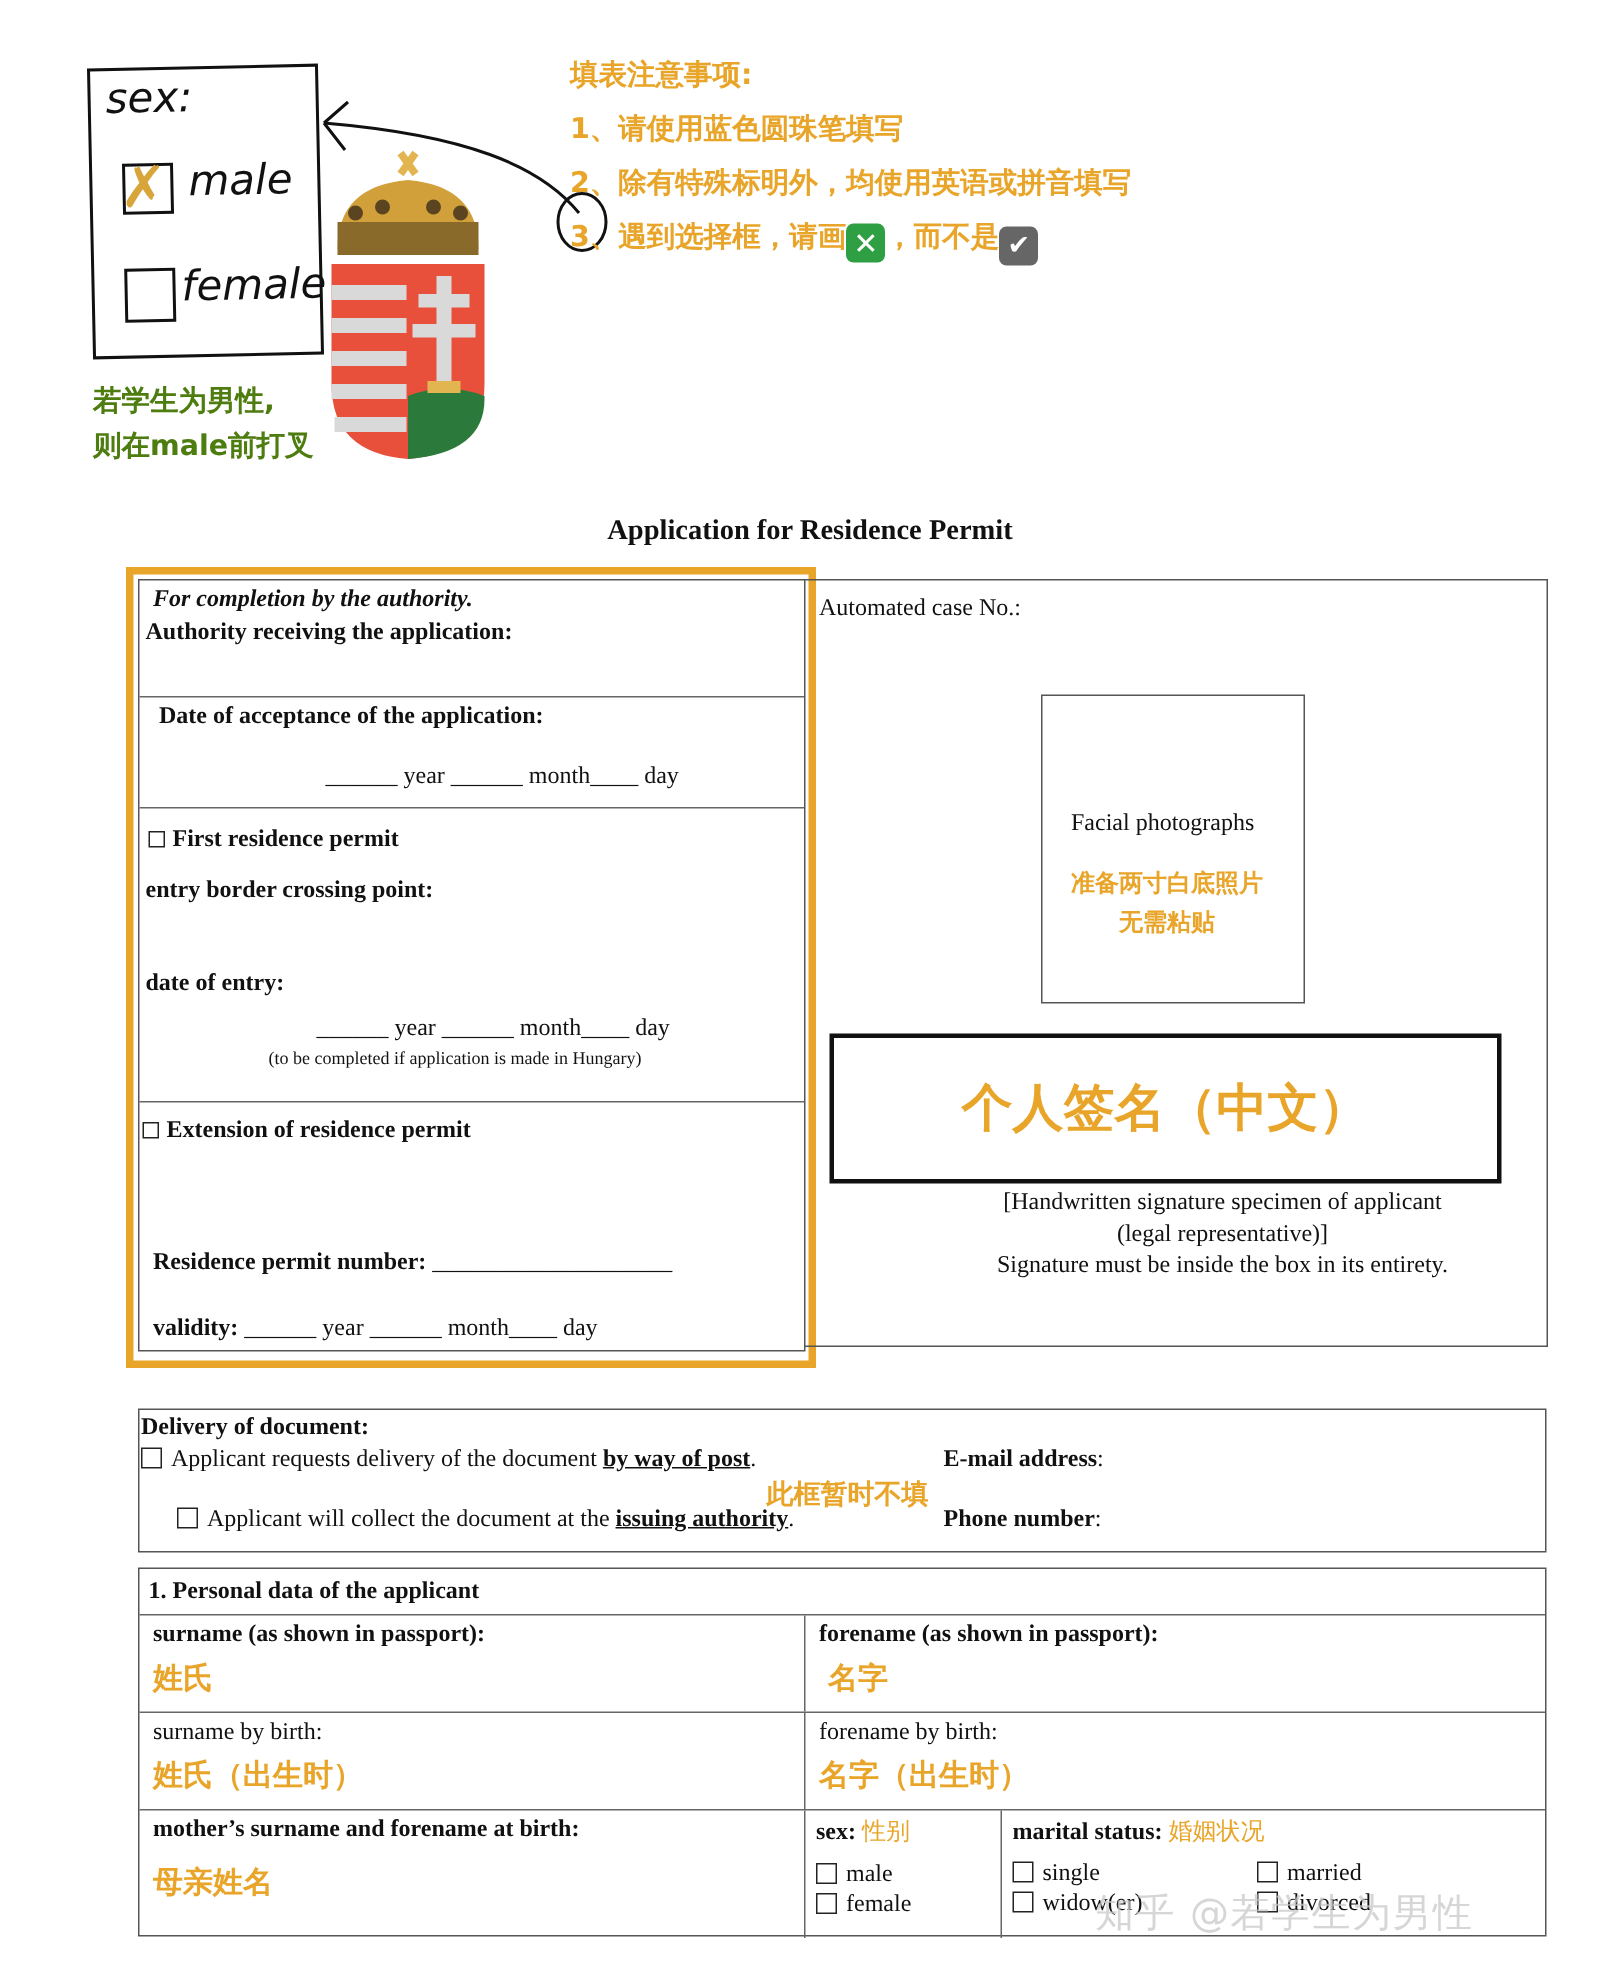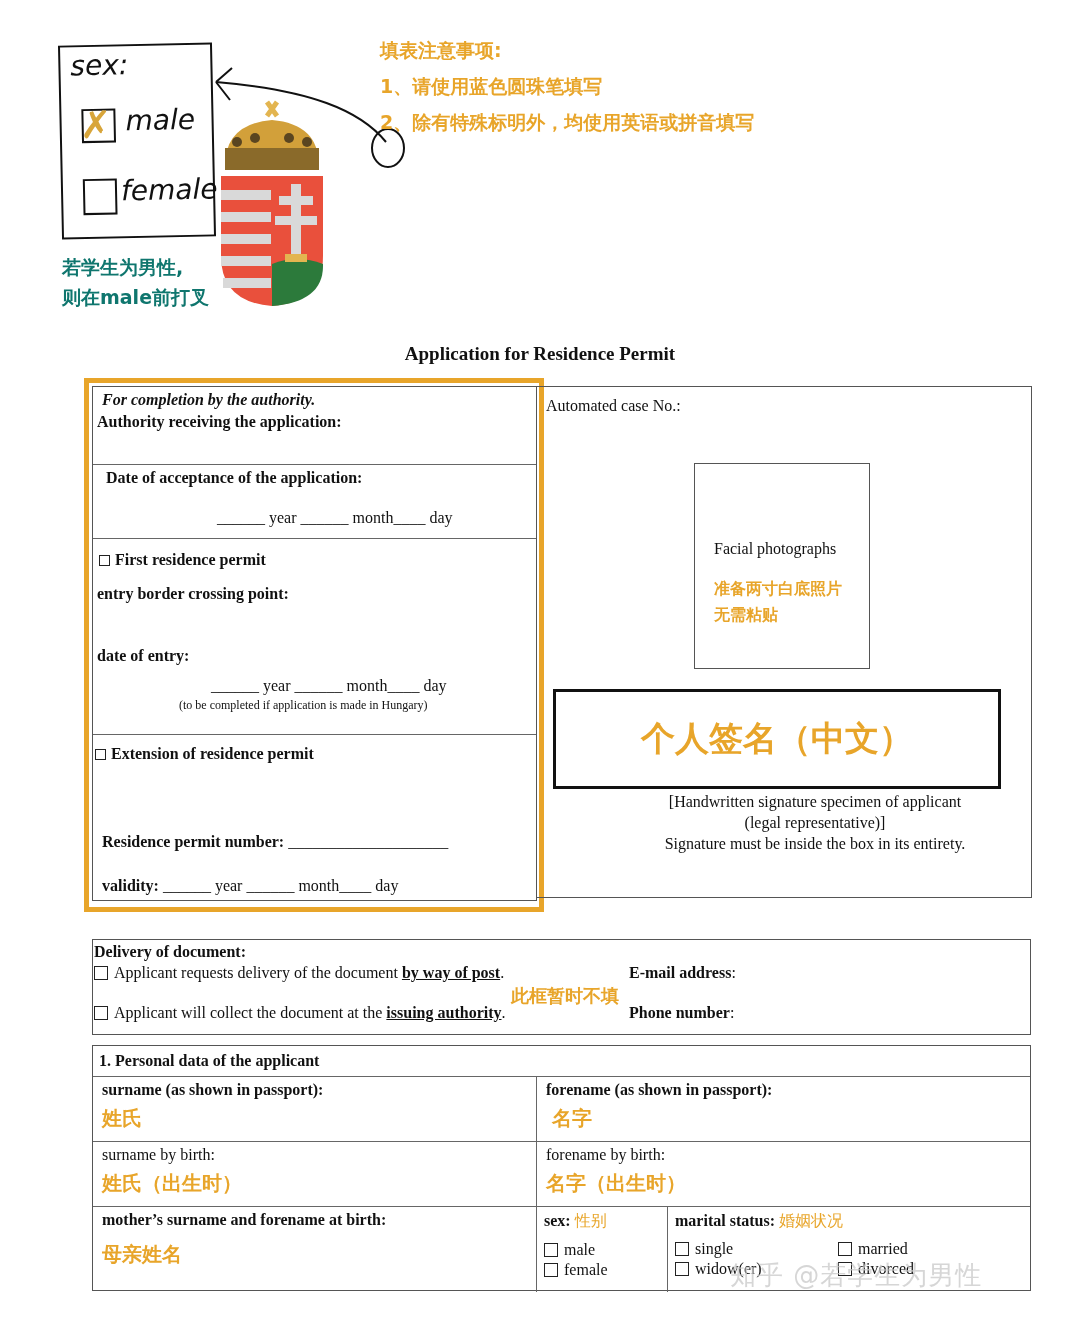--- a/index.html
+++ b/index.html
@@ -3,33 +3,33 @@
 <meta charset="utf-8">
 <style>
   * { box-sizing: border-box; margin: 0; padding: 0; }
   html, body { width: 1080px; height: 1319px; background: #ffffff; overflow: hidden; }
   body { position: relative; font-family: "Liberation Serif", "DejaVu Serif", serif; color: #111; }
   .abs { position: absolute; }
   .orange { color: #e8a52a; font-family: "DejaVu Sans", "Liberation Sans", sans-serif; font-weight: bold; }
   .b { font-weight: bold; }
   .i { font-style: italic; }
   .u { text-decoration: underline; }
-  .box { border: 1.5px solid #555; }
+  .box { border: 1.5px solid #555; text-align: center; }
   .cb { display: inline-block; width: 14px; height: 14px; border: 1.3px solid #222; vertical-align: -2px; margin-right: 6px; background: #fff; }
   .cbs { display: inline-block; width: 11px; height: 11px; border: 1.3px solid #222; vertical-align: -1px; margin-right: 5px; }
 
   
   #sketch-box { left: 60px; top: 44px; width: 154px; height: 194px; border: 2px solid #111; transform: rotate(-1.2deg); }
   #sketch-box .lbl { position: absolute; font-family: "DejaVu Sans", sans-serif; font-size: 28px; font-style: italic; }
 
   #notes { left: 380px; top: 32px; line-height: 36px; font-size: 19px; }
   .emoji-x { display: inline-block; width: 26px; height: 26px; background: #2ea043; border-radius: 5px; color: #fff; text-align: center; line-height: 26px; font-size: 20px; vertical-align: -5px; }
   .emoji-ck { display: inline-block; width: 26px; height: 26px; background: #666; border-radius: 5px; color: #fff; text-align: center; line-height: 26px; font-size: 18px; vertical-align: -5px; }
 
-  #hint-male { left: 62px; top: 252px; font-size: 19px; line-height: 30px; font-family: "DejaVu Sans", sans-serif; font-weight: bold; color: #0f766e; }
+  #hint-male { left: 62px; top: 252px; font-size: 19px; line-height: 30px; font-family: "DejaVu Sans", sans-serif; font-weight: bold; color: #4d7c0f; }
 
   #title { left: 0; width: 1080px; top: 343px; text-align: center; font-size: 19px; font-weight: bold; }
 
   
   #auth-col { left: 92px; top: 386px; width: 445px; height: 515px; border: 1.5px solid #555; }
   #auth-highlight { left: 84px; top: 378px; width: 460px; height: 534px; border: 5px solid #e8a52a; }
   .auth-sec { position: absolute; left: 0; width: 100%; border-bottom: 1.5px solid #666; font-size: 16px; }
 
   #right-col { left: 536px; top: 386px; width: 496px; height: 512px; border: 1.5px solid #555; border-left: none; }
 
@@ -89,20 +89,23 @@
     <rect x="60" y="120" width="42" height="9"></rect>
   </g>
   <path d="M57 168 Q 82 158 108 168 L108 170 Q 108 206 57 210 Z" fill="#2c7a3b"></path>
   <rect x="70" y="158" width="22" height="8" fill="#e3b550"></rect>
 </svg>
 
 <div id="notes" class="abs orange">
   <div>填表注意事项:</div>
   <div>1、请使用蓝色圆珠笔填写</div>
   <div>2、除有特殊标明外，均使用英语或拼音填写</div>
+  <div>
+    <span>3、遇到选择框，请画</span><span class="emoji-x">✕</span><span>，而不是</span><span class="emoji-ck">✔</span>
+  </div>
 </div>
 
 <div id="title" class="abs">Application for Residence Permit</div>
 
 <div id="auth-col" class="abs">
   <div class="auth-sec" style="top:0; height:78px;">
     <div class="abs i b" style="left:9px; top:4px; font-size:16px;">For completion by the authority.</div>
     <div class="abs b" style="left:4px; top:26px;">Authority receiving the application:</div>
   </div>
   <div class="auth-sec" style="top:78px; height:74px;">
@@ -141,21 +144,21 @@
     <div>(legal representative)]</div>
     <div>Signature must be inside the box in its entirety.</div>
   </div>
 </div>
 
 <div id="delivery" class="abs">
   <div class="abs b" style="left:1px; top:3px;">Delivery of document:</div>
   <div class="abs" style="left:1px; top:24px;">
     <span class="cb"></span><span>Applicant requests delivery of the document </span><span class="b u">by way of post</span><span>.</span>
   </div>
-  <div class="abs" style="left:1px; top:64px;">
+  <div class="abs" style="left:1px; top:64px;padding-left:24px;">
     <span class="cb"></span><span>Applicant will collect the document at the </span><span class="b u">issuing authority</span><span>.</span>
   </div>
   <div class="abs" style="left:536px; top:24px;"><span class="b">E-mail address</span><span>:</span></div>
   <div class="abs" style="left:536px; top:64px;"><span class="b">Phone number</span><span>:</span></div>
   <div class="abs orange" style="left:418px; top:44px; font-size:18px;">此框暂时不填</div>
 </div>
 
 <div id="personal" class="abs">
   <div class="abs b" style="left:6px; top:6px;">1. Personal data of the applicant</div>
 

